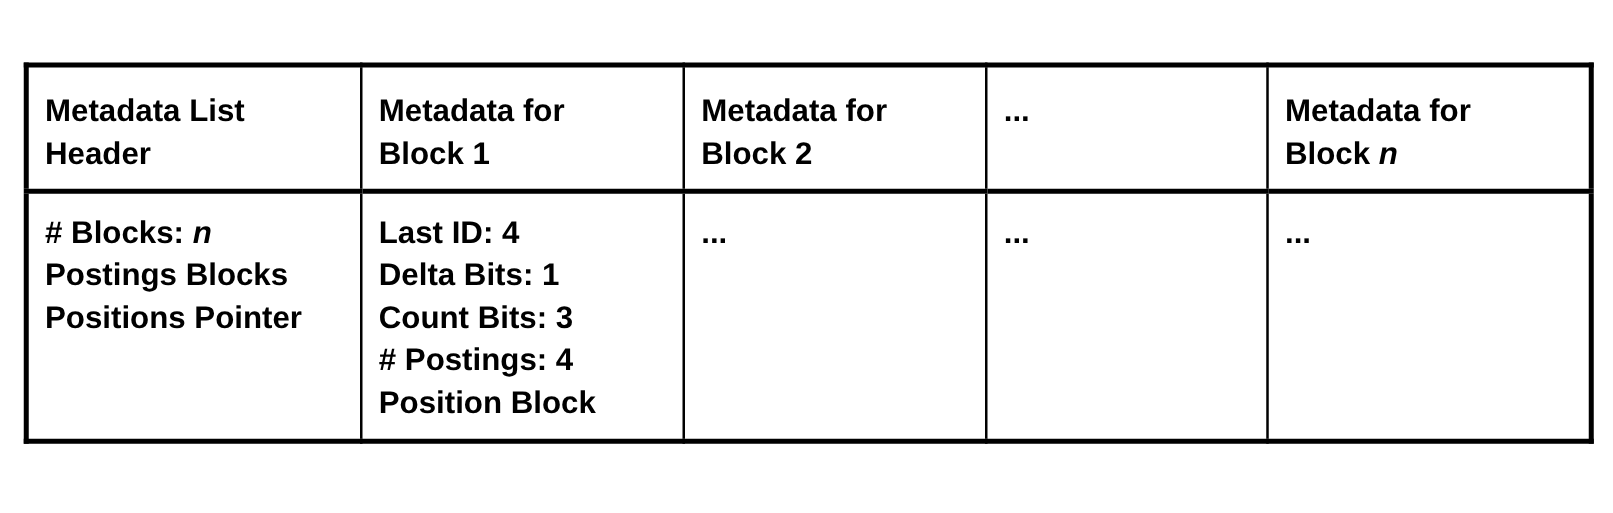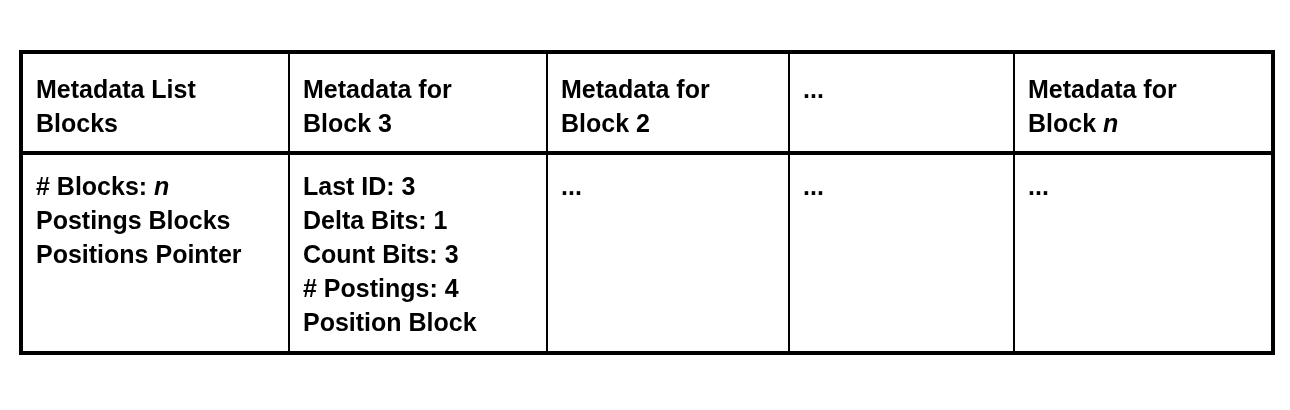--- a/index.html
+++ b/index.html
@@ -86,27 +86,27 @@
       <col style="width:258px">
       <col style="width:242px">
       <col style="width:225px">
       <col style="width:259px">
     </colgroup>
     <tbody>
       <tr class="header-row">
         <td>
           <div class="cell-inner header-text">
             <span class="line">Metadata List</span>
-            <span class="line">Blocks</span>
+            <span class="line">Header</span>
           </div>
         </td>
         <td>
           <div class="cell-inner header-text">
             <span class="line">Metadata for</span>
-            <span class="line">Block 3</span>
+            <span class="line">Block 1</span>
           </div>
         </td>
         <td>
           <div class="cell-inner header-text">
             <span class="line">Metadata for</span>
             <span class="line">Block 2</span>
           </div>
         </td>
         <td>
           <div class="cell-inner header-text">
@@ -123,21 +123,21 @@
       <tr class="body-row">
         <td>
           <div class="cell-inner body-text">
             <span class="line"><span># Blocks: </span><span class="ital">n</span></span>
             <span class="line">Postings Blocks</span>
             <span class="line">Positions Pointer</span>
           </div>
         </td>
         <td>
           <div class="cell-inner body-text">
-            <span class="line">Last ID: 3</span>
+            <span class="line">Last ID: 4</span>
             <span class="line">Delta Bits: 1</span>
             <span class="line">Count Bits: 3</span>
             <span class="line"># Postings: 4</span>
             <span class="line">Position Block</span>
           </div>
         </td>
         <td>
           <div class="cell-inner body-text">
             <span class="line ellipsis-body">...</span>
           </div>

